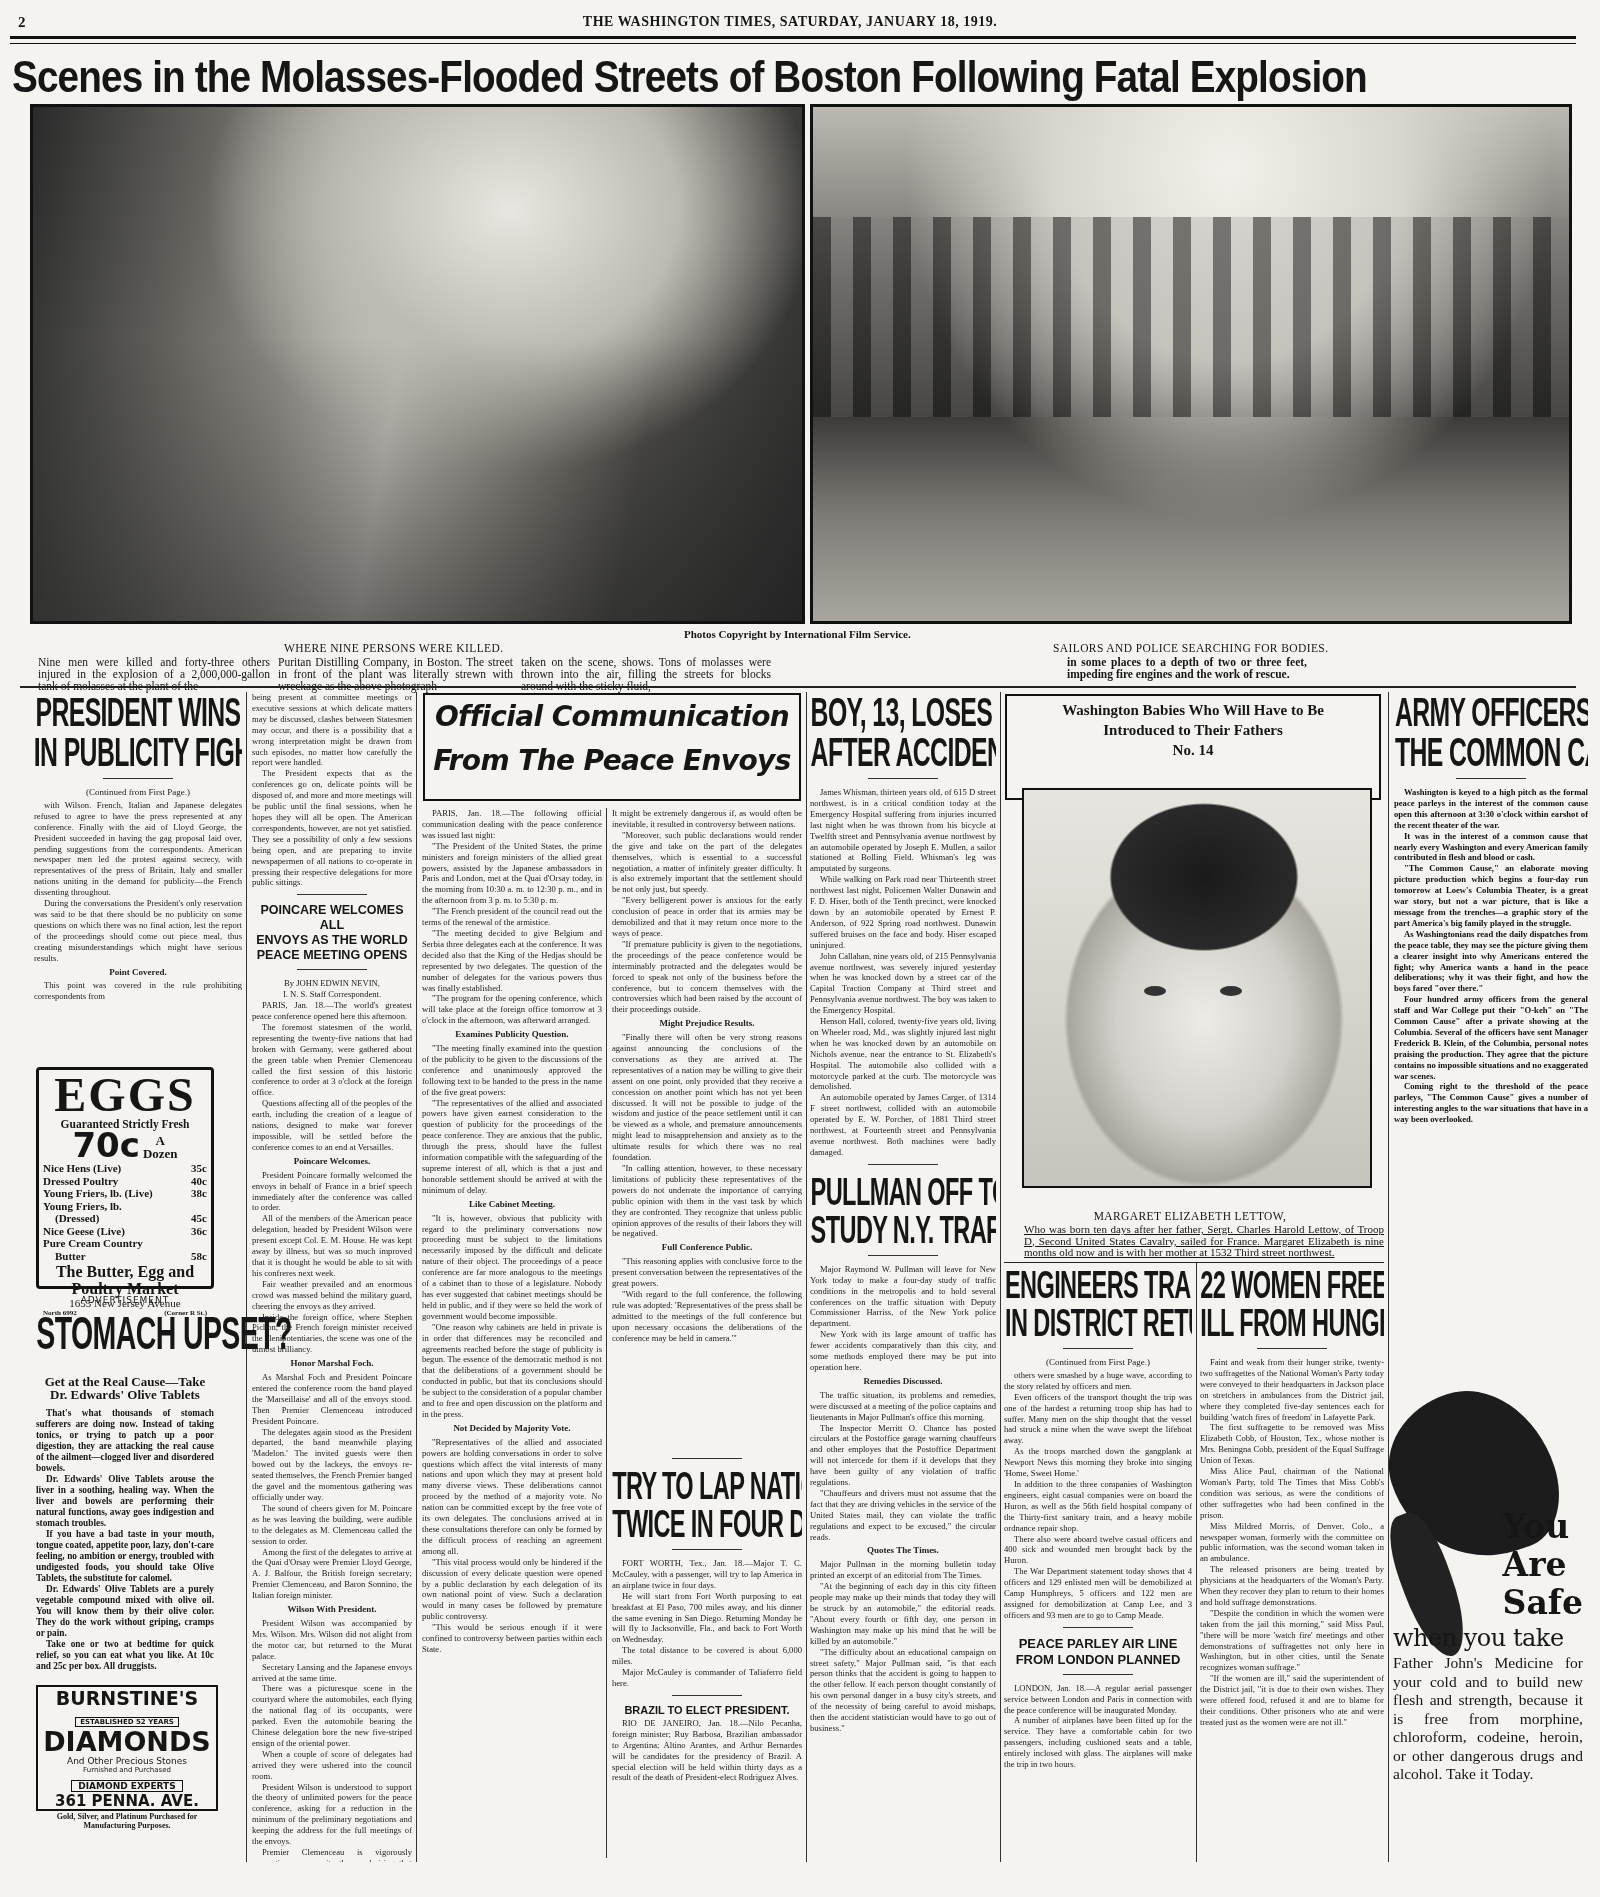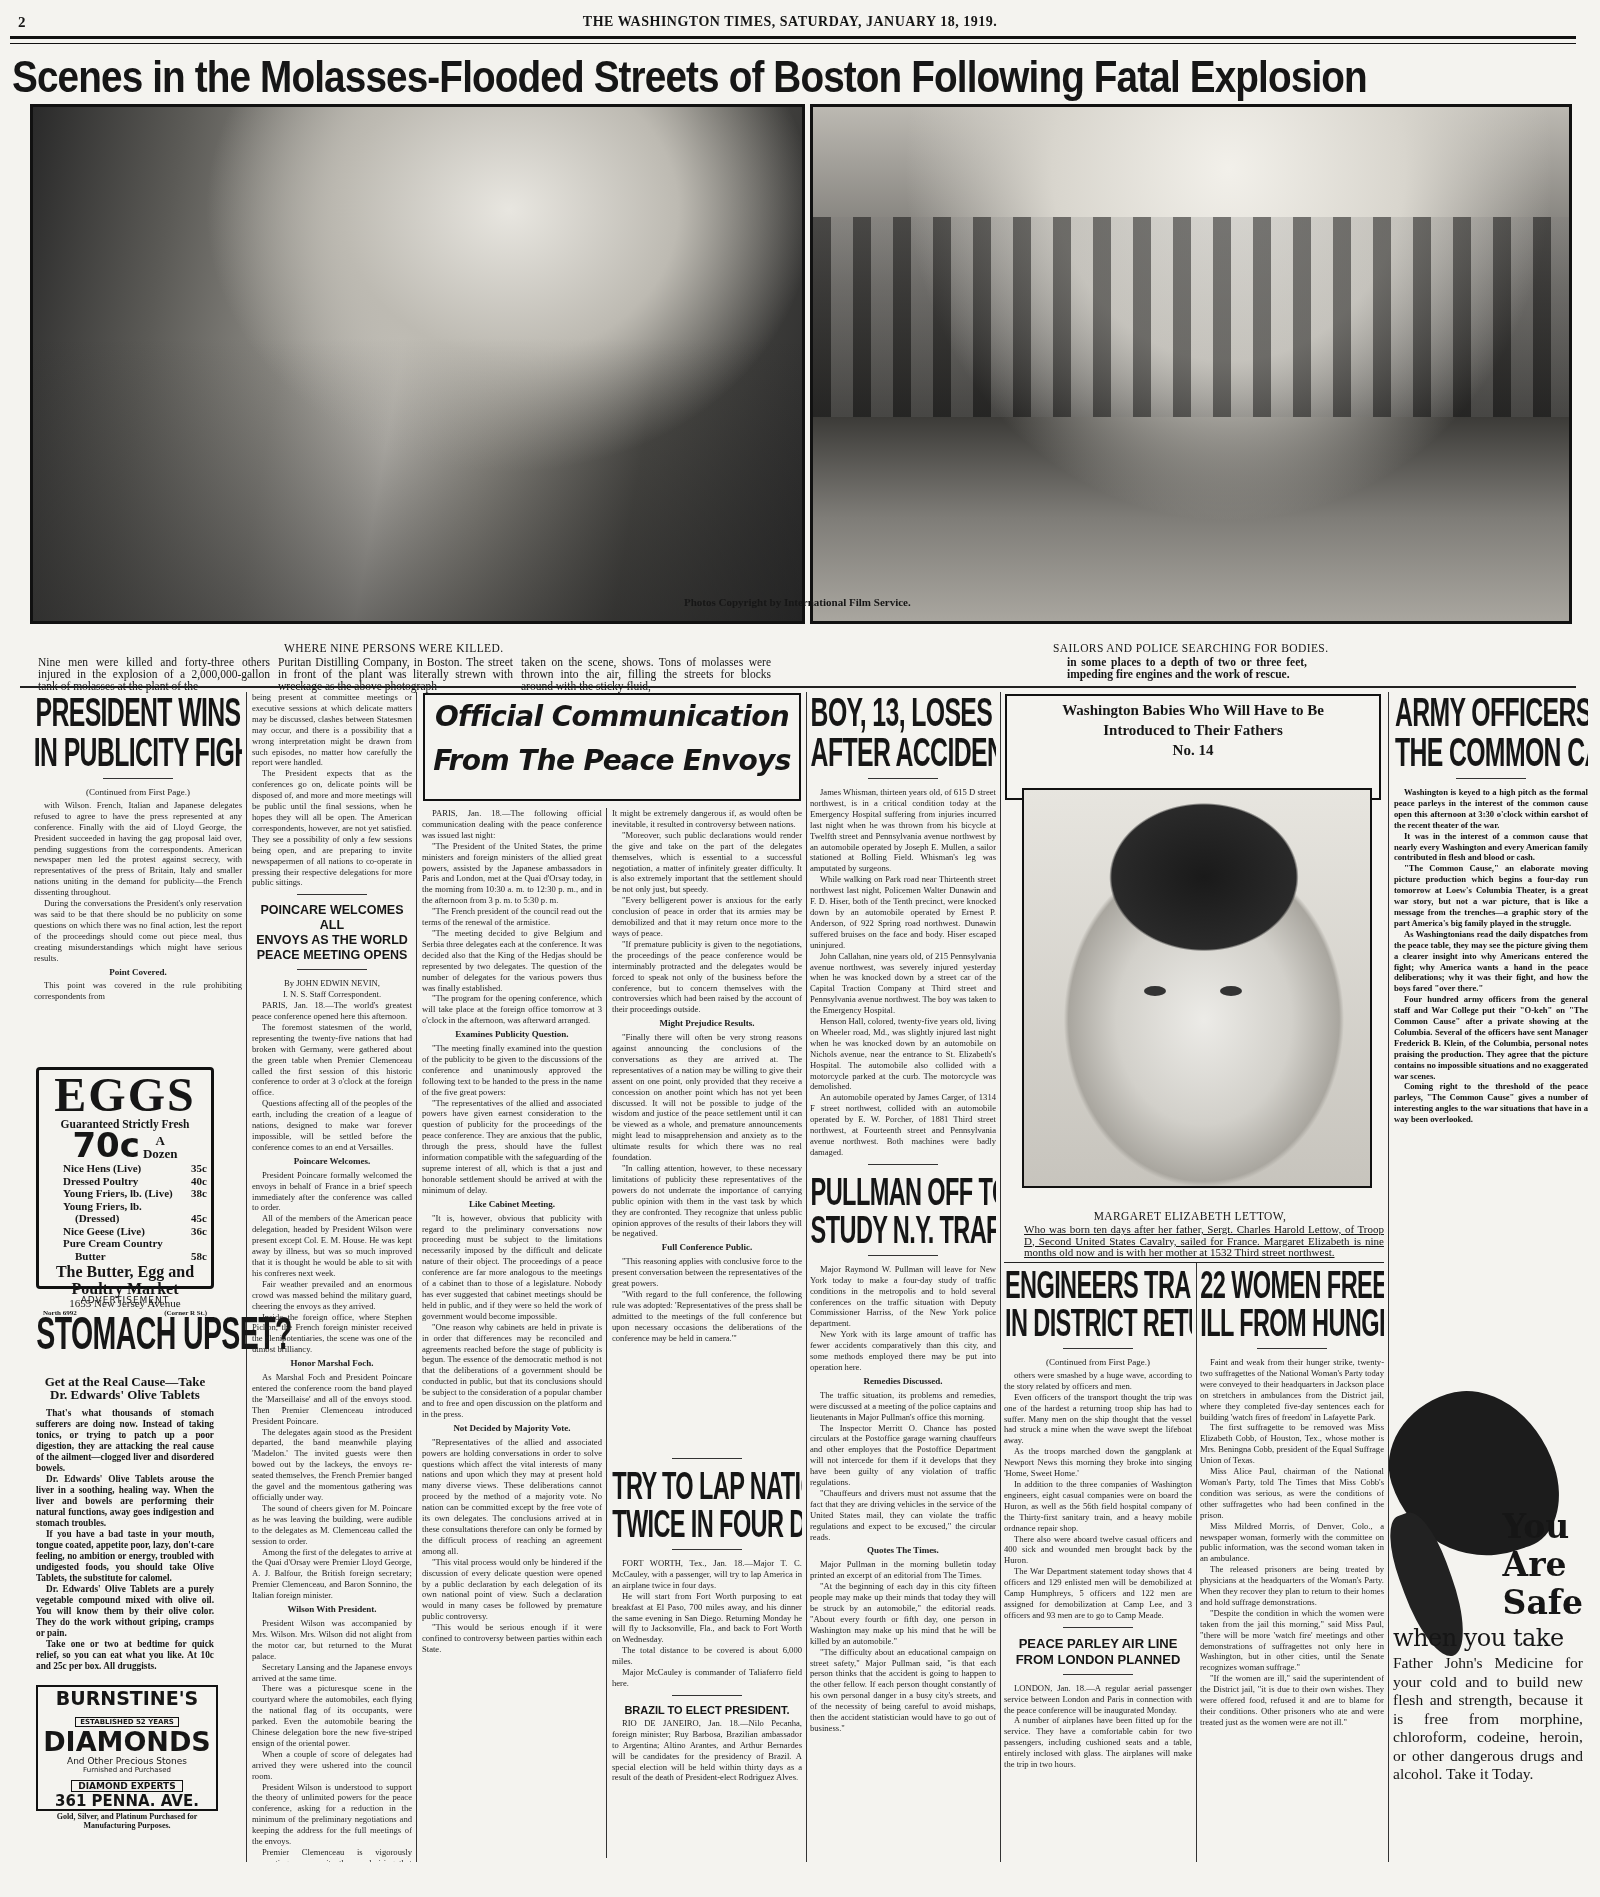--- a/index.html
+++ b/index.html
@@ -31,21 +31,21 @@
       #777; }
   .photo-left::after { content: ""; position: absolute; left: 0; right: 0; bottom: 0; height: 55%;
     background: linear-gradient(180deg, transparent, rgba(30,30,30,0.55)); }
   .photo-right { left: 810px; top: 104px; width: 762px; height: 520px;
     background:
       radial-gradient(ellipse at 55% 12%, #f2f0ea 0%, #d8d5cd 30%, transparent 55%),
       linear-gradient(180deg, #bcb9b2 0%, #6a6864 35%, #3b3a37 60%, #7f7d78 80%, #a9a69f 100%); }
   .photo-right::after { content: ""; position: absolute; left: 0; right: 0; top: 110px; height: 200px;
     background: repeating-linear-gradient(90deg, rgba(20,20,20,0.55) 0 18px, rgba(120,120,120,0.2) 18px 40px); }
 
-  .photo-credit { position: absolute; left: 684px; top: 596px; font-size: 11px; font-weight: bold; }
+  .photo-credit { position: absolute; left: 684px; top: 628px; font-size: 11px; font-weight: bold; }
   .cap-title { position: absolute; font-size: 11.5px; letter-spacing: 0.4px; }
   .cap-title-left { left: 284px; top: 642px; }
   .cap-title-right { left: 1053px; top: 642px; }
   .cap-col { position: absolute; font-size: 11.5px; line-height: 12px; text-align: justify; }
   .cap-col-1 { left: 38px; top: 656px; width: 232px; }
   .cap-col-2 { left: 278px; top: 656px; width: 235px; }
   .cap-col-3 { left: 521px; top: 656px; width: 250px; }
   .cap-col-4 { left: 1067px; top: 656px; width: 240px; font-weight: bold; }
   .rule-h { position: absolute; height: 2px; background: #222; }
 
@@ -63,21 +63,21 @@
   .short-rule { width: 70px; height: 1px; background: #333; margin: 6px auto 8px; }
   .cont { text-align: center; font-size: 9px; margin-bottom: 2px; }
 
   
   .eggs-ad { position: absolute; left: 36px; top: 1067px; width: 178px; height: 222px; border: 3px solid #111; border-radius: 4px; text-align: center; padding: 2px 4px; }
   .eggs-title { font-family: Liberation Serif, serif; font-weight: bold; font-size: 48px; letter-spacing: 2px; line-height: 46px; }
   .eggs-tag { font-weight: bold; font-size: 11.5px; }
   .eggs-price-row { display: flex; justify-content: center; align-items: flex-end; gap: 3px; }
   .eggs-price { font-family: "DejaVu Sans", sans-serif; font-weight: bold; font-size: 34px; line-height: 30px; }
   .eggs-unit { font-weight: bold; font-size: 13px; line-height: 13px; text-align: center; }
-  .eggs-list { text-align: left; font-weight: bold; font-size: 11px; line-height: 12.5px; margin-top: 2px; margin-left: 20px; }
+  .eggs-list { text-align: left; font-weight: bold; font-size: 11px; line-height: 12.5px; margin-top: 2px; }
   .eggs-list .row { display: flex; justify-content: space-between; }
   .eggs-list .indent { padding-left: 12px; }
   .eggs-store { font-weight: bold; font-size: 16px; line-height: 17px; margin-top: 1px; }
   .eggs-addr { font-weight: normal; font-size: 11px; }
   .eggs-foot { display: flex; justify-content: space-between; font-size: 7px; font-weight: bold; }
 
   .adv-label { position: absolute; left: 36px; top: 1295px; width: 178px; text-align: center; font-family: "DejaVu Sans", sans-serif; font-size: 9px; letter-spacing: 1px; }
   .stomach-head { position: absolute; left: 36px; top: 1310px; width: 178px; }
   .olive-sub { position: absolute; left: 36px; top: 1375px; width: 178px; text-align: center; font-size: 13px; line-height: 13px; font-weight: bold; }
   .olive-body { position: absolute; left: 36px; top: 1408px; width: 178px; font-size: 9.3px; line-height: 11px; text-align: justify; font-weight: bold; }

